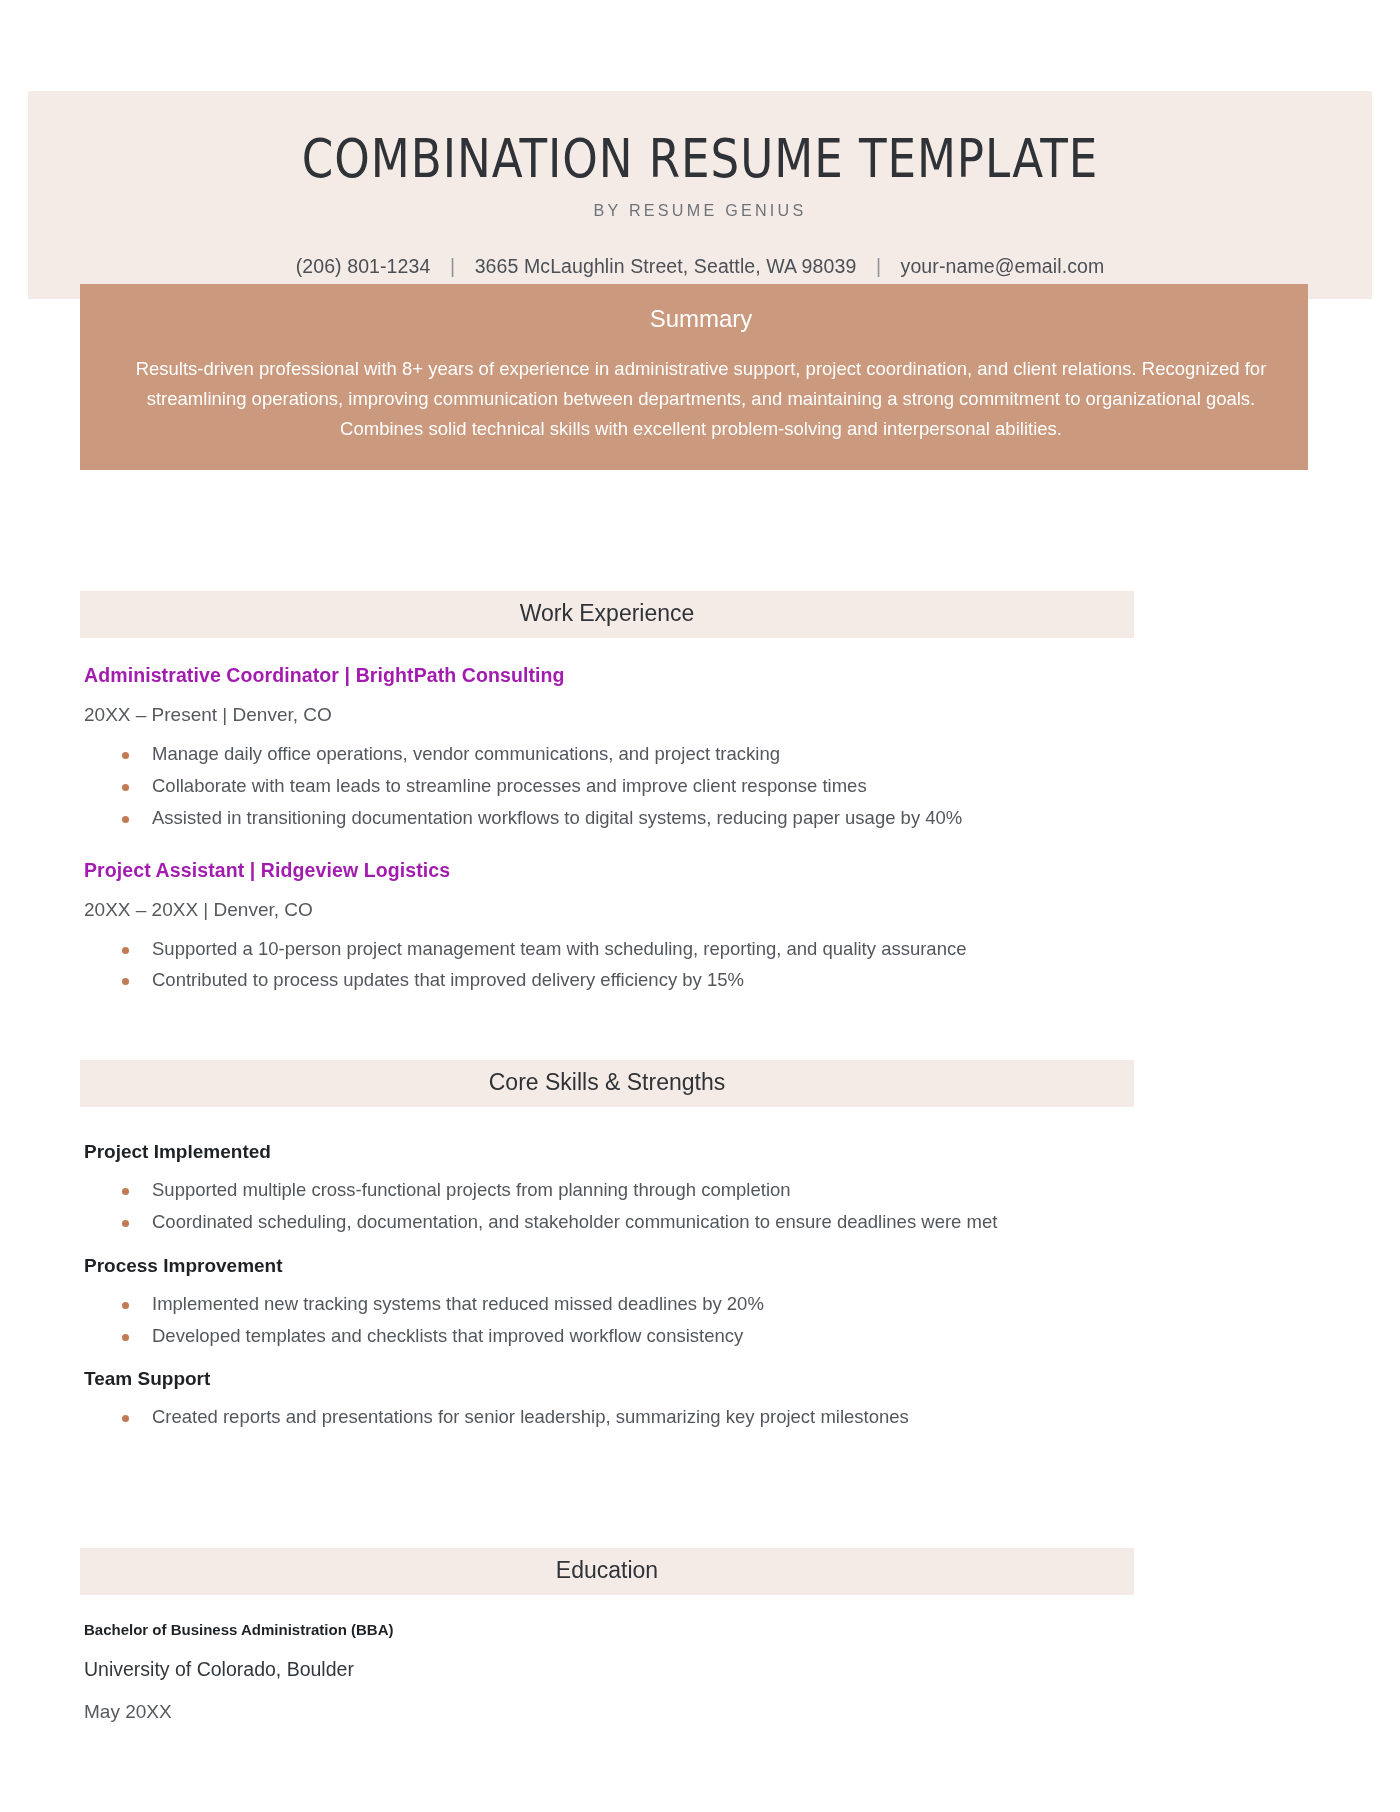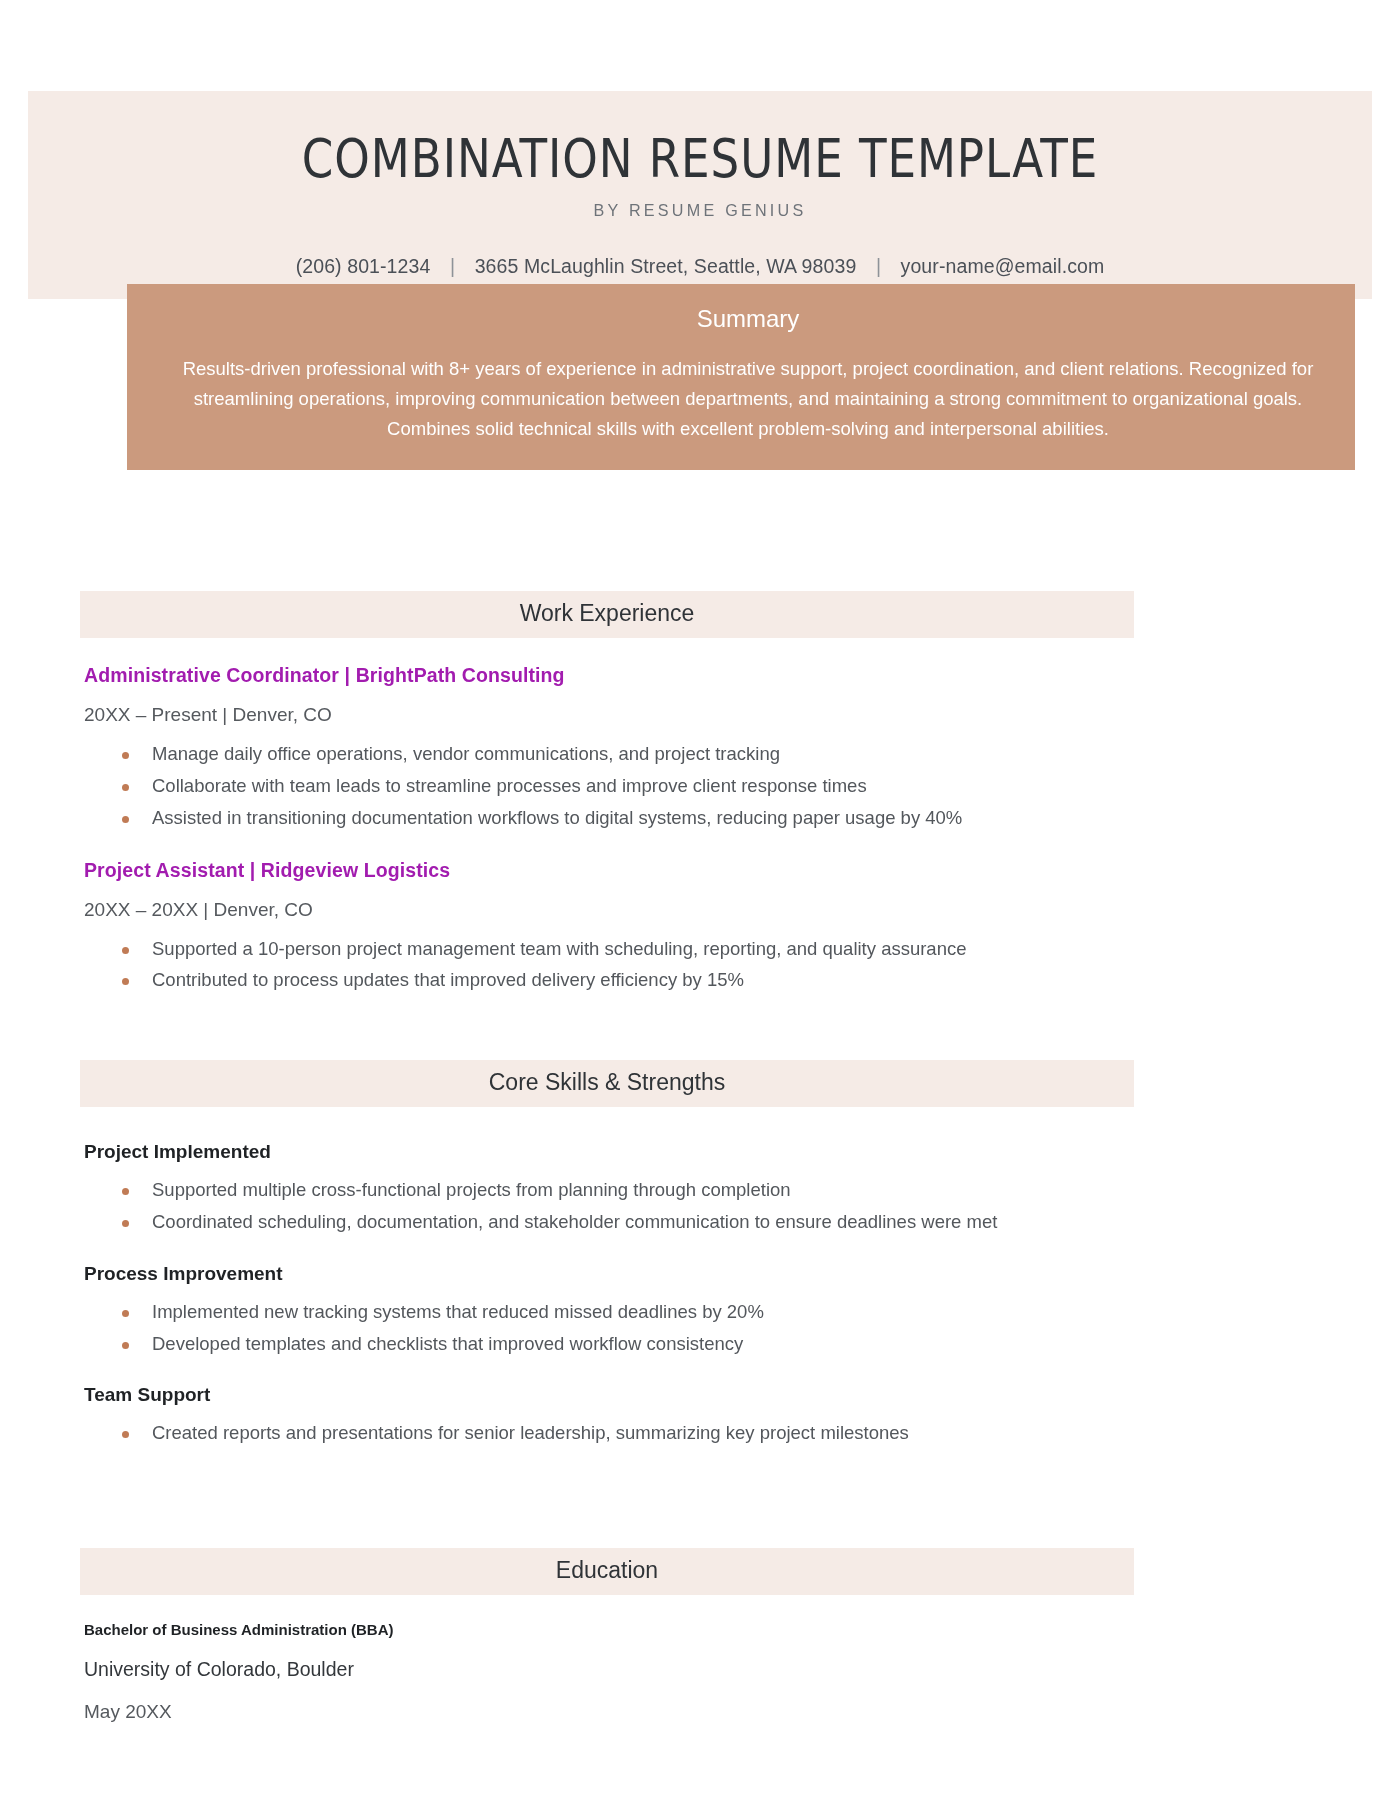--- a/index.html
+++ b/index.html
@@ -74,21 +74,20 @@
   .summary-block {
     position: absolute;
     left: 80px;
     top: 284px;
     width: 1228px;
     background: #cb9a7e;
     box-sizing: border-box;
     padding: 18px 28px 26px 42px;
     text-align: center;
     color: #ffffff;
-    margin-left: 47px;
   }
   .summary-heading {
     margin: 0 0 18px 0;
     font-size: 24px;
     font-weight: 400;
     color: #ffffff;
     line-height: 1.4;
   }
   .summary-text {
     margin: 0;
@@ -147,21 +146,21 @@
     content: "";
     position: absolute;
     left: 42px;
     top: 12px;
     width: 7px;
     height: 7px;
     border-radius: 50%;
     background: #c07b55;
   }
 
-  .skill-group { margin-top: 26px; }
+  .skill-group { margin-top: 18px; }
   .skill-group-title {
     font-size: 19px;
     font-weight: bold;
     color: #1f2225;
     margin: 0 0 0 4px;
   }
   .skill-group ul.bullets { margin-top: 13px; }
 
   .edu-degree {
     font-size: 15px;

